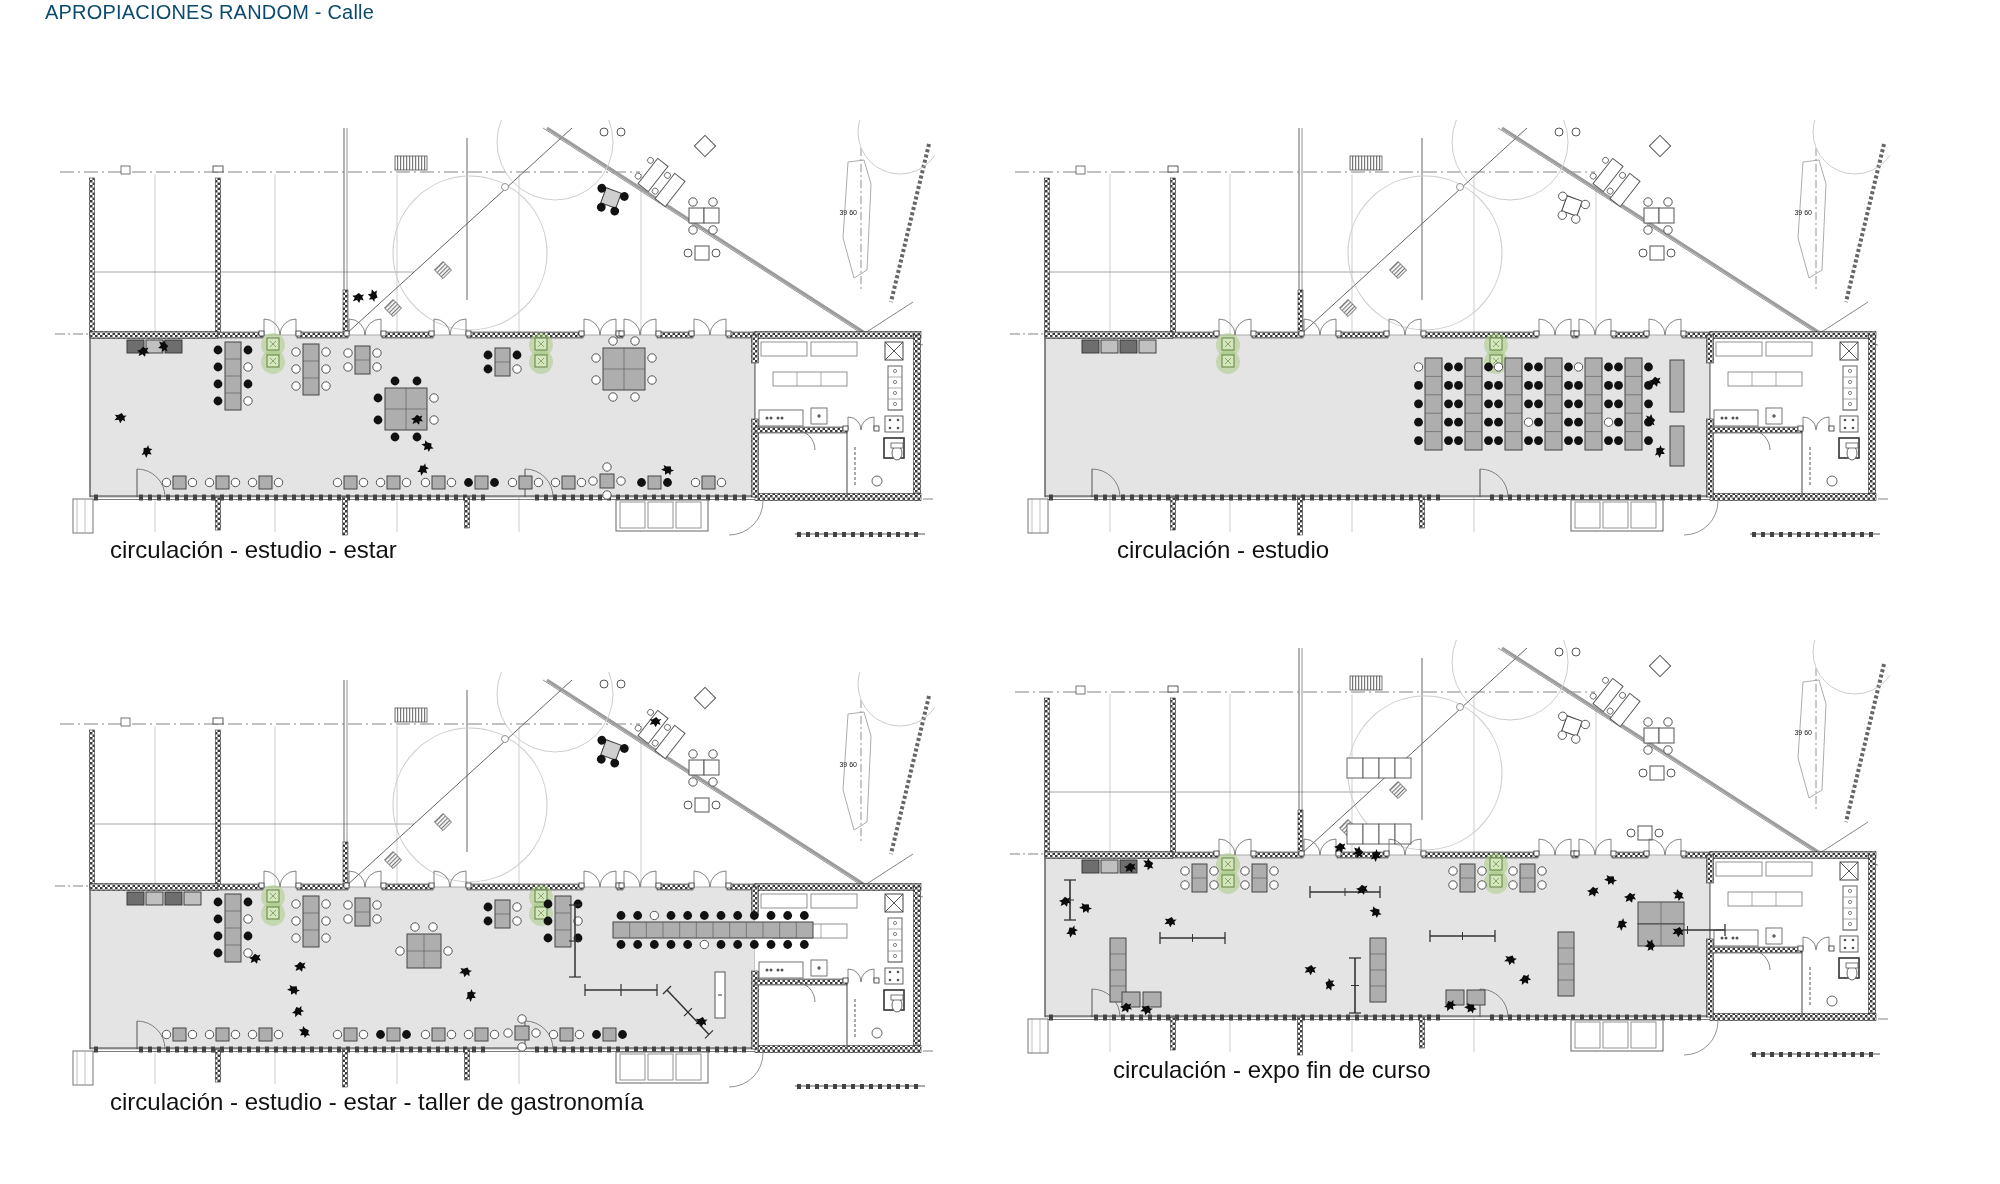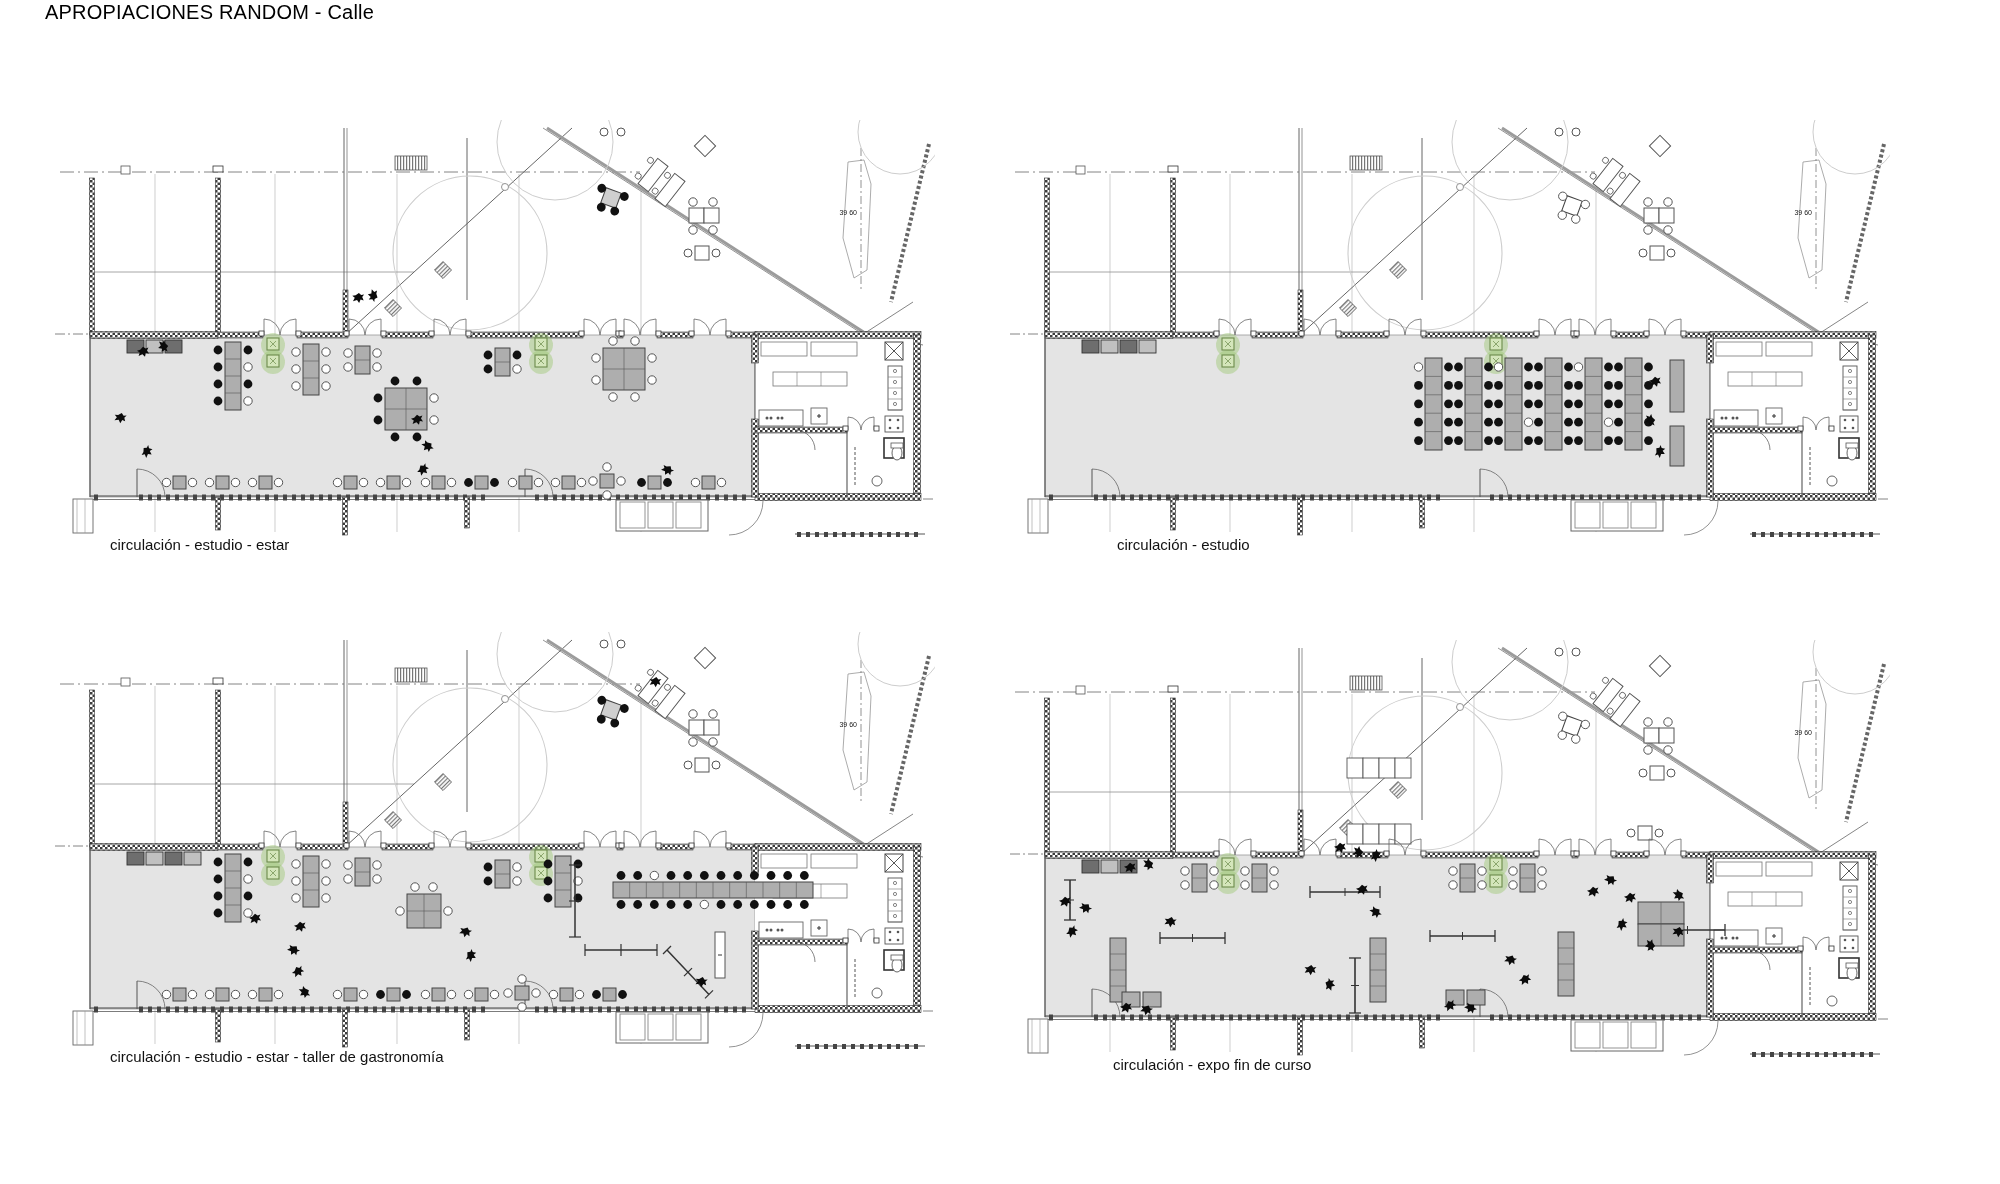--- a/index.html
+++ b/index.html
@@ -1,21 +1,21 @@
 <!DOCTYPE html>
 <html><head>
 <meta charset="utf-8">
 <style>
   html,body{margin:0;padding:0;background:#fff;width:2000px;height:1184px;overflow:hidden;
     font-family:"Liberation Sans",sans-serif;}
   #stage{position:relative;width:2000px;height:1184px;background:#fff;}
-  #page-title{position:absolute;left:45px;top:1px;font-size:20px;color:#000000;letter-spacing:.2px;text-align:center;}
+  #page-title{position:absolute;left:45px;top:1px;font-size:20px;color:#0c4a6e;letter-spacing:.2px;text-align:center;}
   figure.plan{position:absolute;margin:0;width:890px;height:470px;}
   figure.plan svg{display:block;}
-  figcaption.cap{position:absolute;top:416px;font-size:15px;color:#111;white-space:nowrap;}
+  figcaption.cap{position:absolute;top:416px;font-size:24px;color:#111;white-space:nowrap;}
 </style>
 </head>
 <body>
 
 <div id="stage">
   <div id="page-title">APROPIACIONES RANDOM - Calle</div>
 
   <figure class="plan" id="plan-0" style="left: 55px; top: 120px;">
     <svg width="880" height="420" viewBox="0 0 880 420">
         <defs>
@@ -836,21 +836,21 @@
         </g>
         <g>
           <path d="M0,-5.2 L2.6,-3.4 L5.4,-4.6 L4,-1.6 L6,1.4 L2.8,1 L2,4.8 L-0.6,2.2 L-4.4,4 L-3.2,0.4 L-6,-1.2 L-2.8,-2.2 Z" fill="#0b0b0b" transform="translate(645,262) rotate(0)"></path>
           <path d="M0,-5.2 L2.6,-3.4 L5.4,-4.6 L4,-1.6 L6,1.4 L2.8,1 L2,4.8 L-0.6,2.2 L-4.4,4 L-3.2,0.4 L-6,-1.2 L-2.8,-2.2 Z" fill="#0b0b0b" transform="translate(640,300) rotate(90)"></path>
           <path d="M0,-5.2 L2.6,-3.4 L5.4,-4.6 L4,-1.6 L6,1.4 L2.8,1 L2,4.8 L-0.6,2.2 L-4.4,4 L-3.2,0.4 L-6,-1.2 L-2.8,-2.2 Z" fill="#0b0b0b" transform="translate(650,332) rotate(-45)"></path>
         </g>
       </svg>
     <figcaption class="cap" style="left: 107px;">circulación - estudio</figcaption>
   </figure>
 
-  <figure class="plan" id="plan-2" style="left: 55px; top: 632px;">
+  <figure class="plan" id="plan-2" style="left: 55px; top: 672px;">
     <svg width="880" height="420" viewBox="0 0 880 420">
         <defs>
           <pattern id="hp2" width="5" height="5" patternUnits="userSpaceOnUse">
             <rect width="5" height="5" fill="#fff"></rect>
             <rect width="2.5" height="2.5" fill="#3c3c3c"></rect>
             <rect x="2.5" y="2.5" width="2.5" height="2.5" fill="#3c3c3c"></rect>
           </pattern>
           <pattern id="sp2" width="3" height="3" patternUnits="userSpaceOnUse">
             <rect width="3" height="3" fill="#fff"></rect>
             <rect width="1.2" height="3" fill="#777"></rect>

